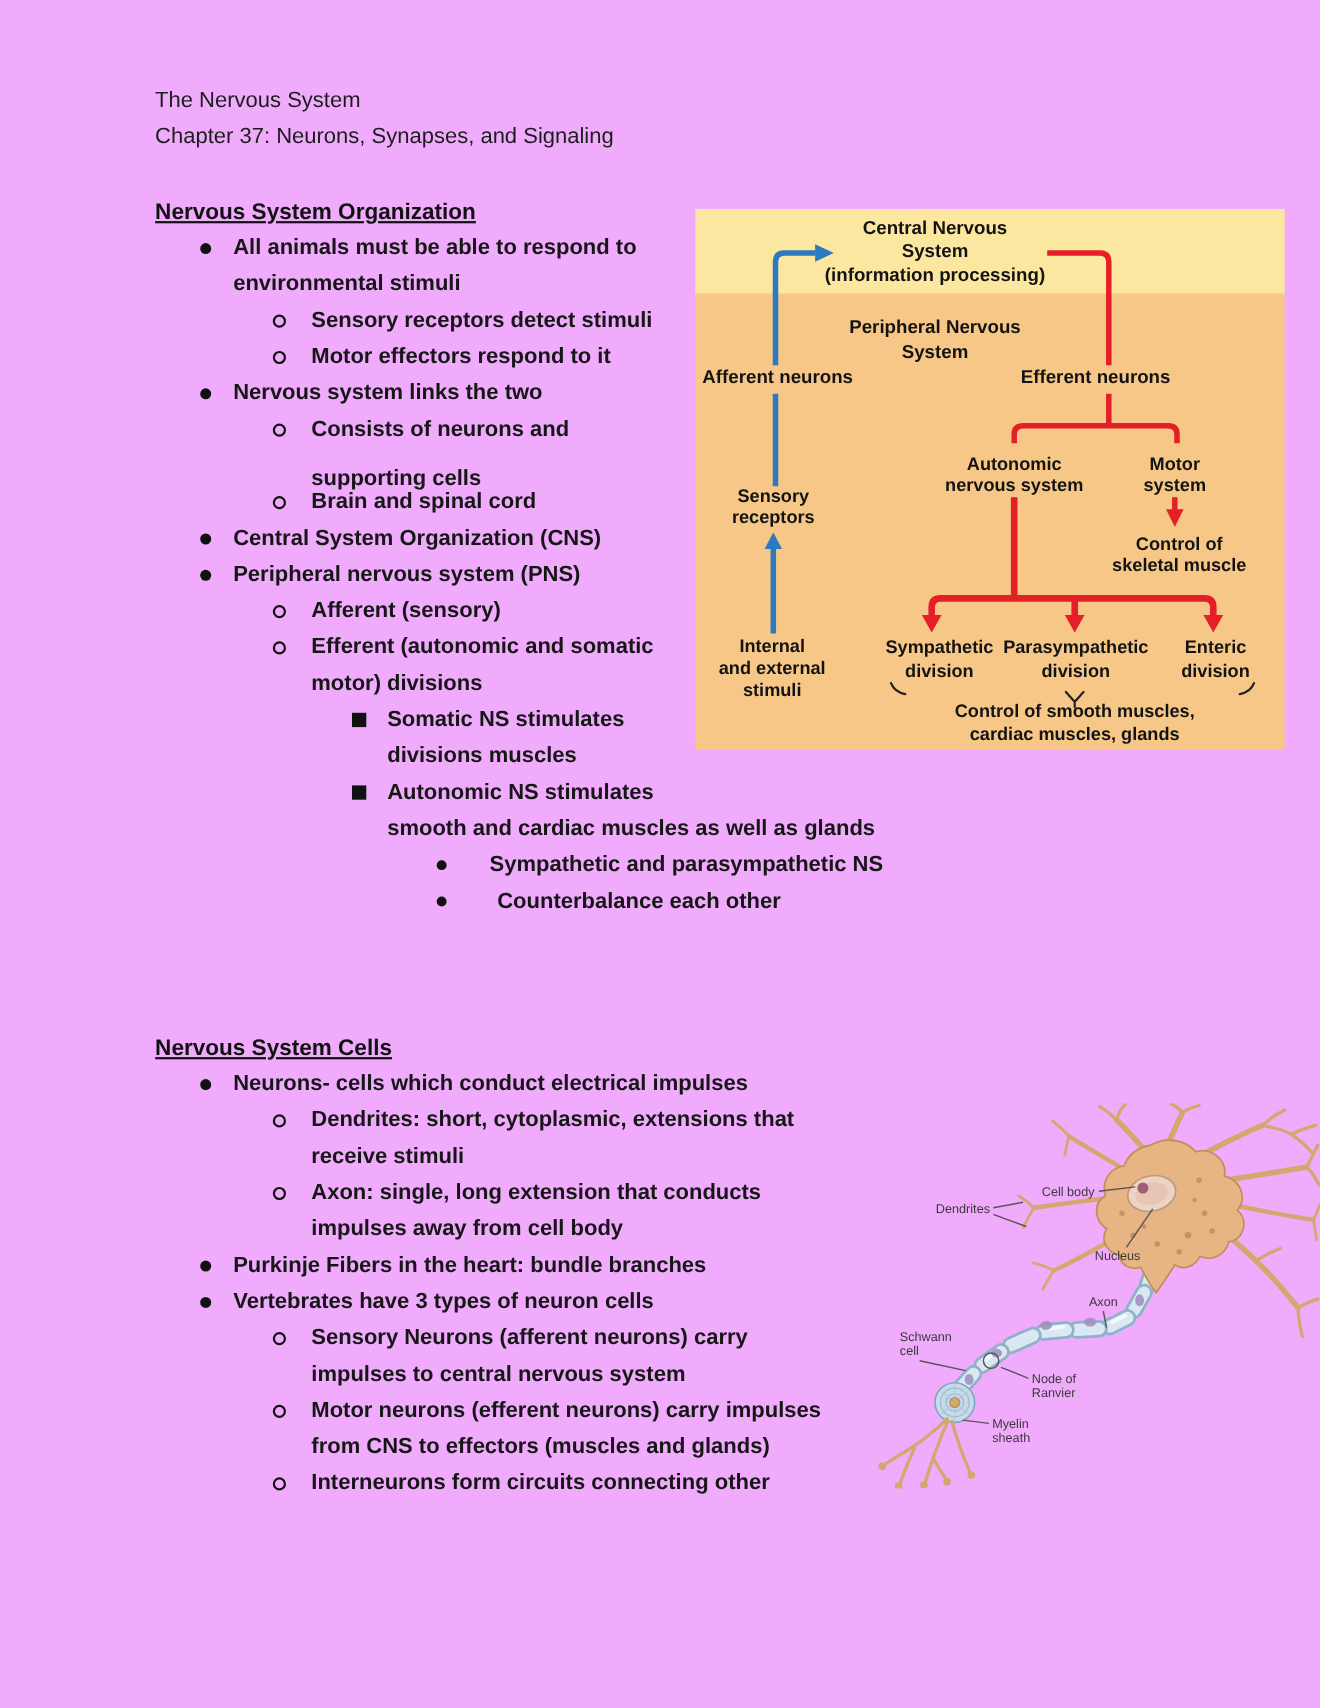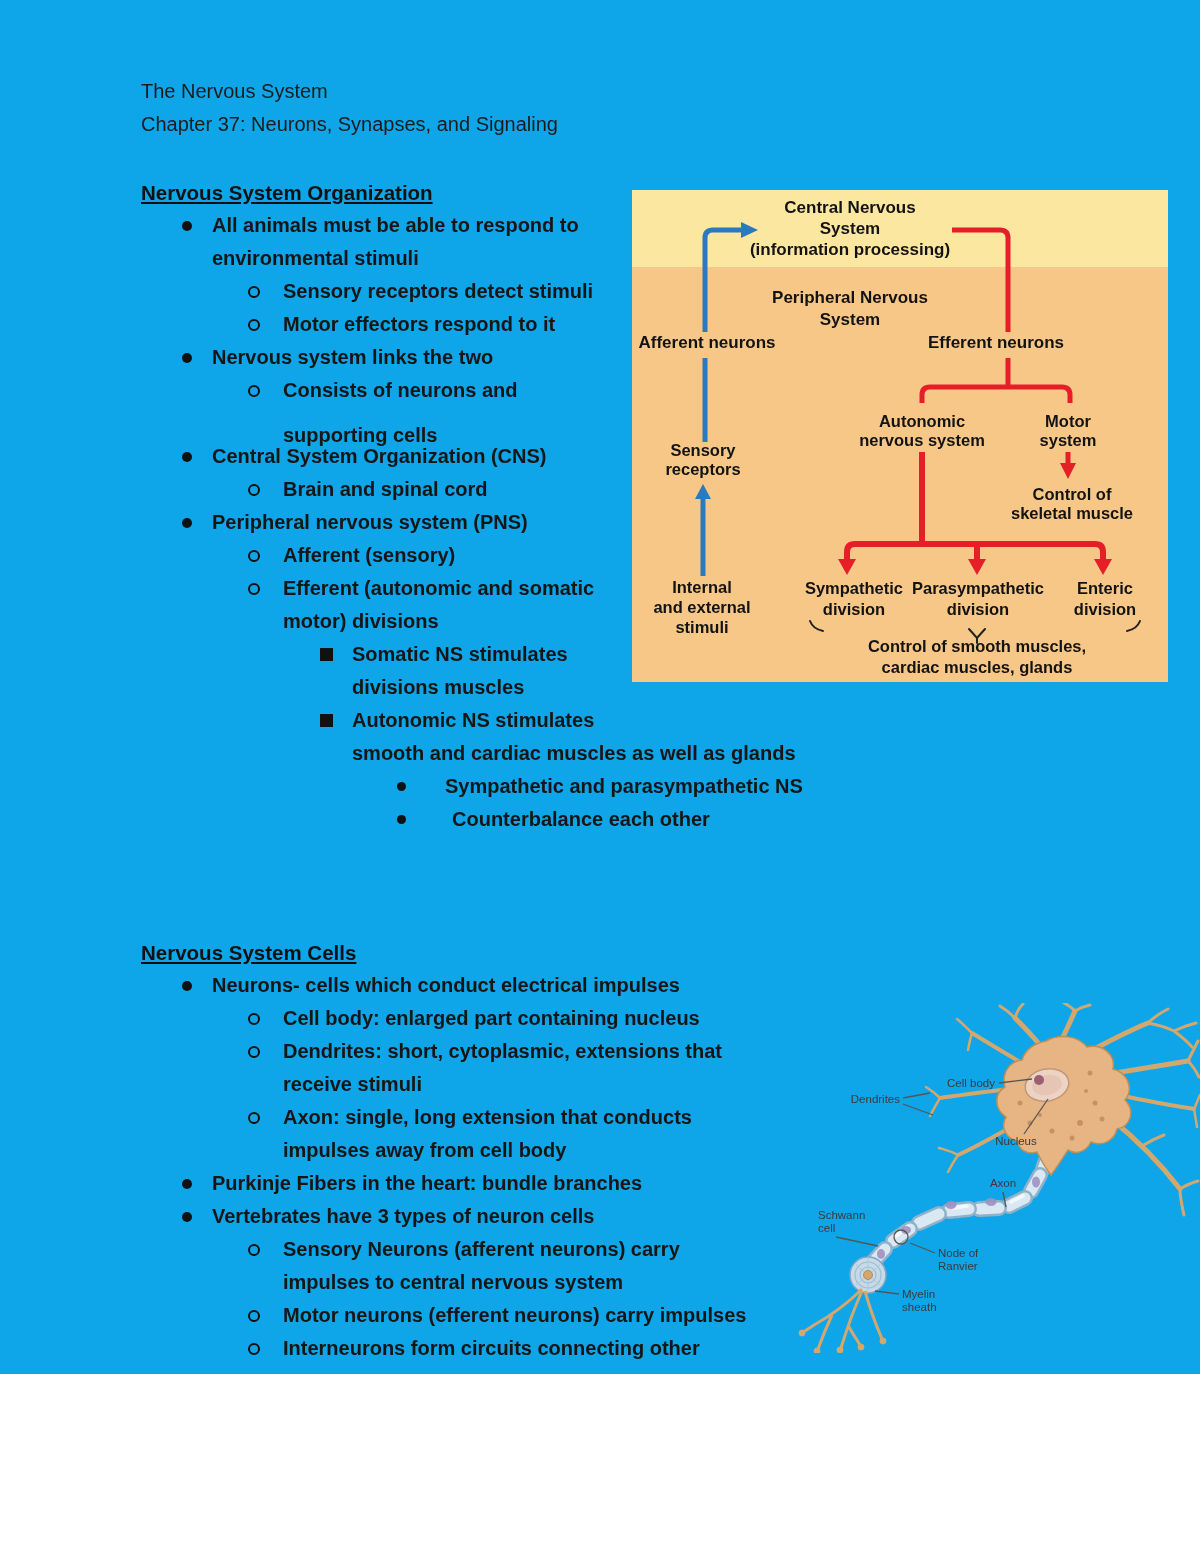--- a/index.html
+++ b/index.html
@@ -1,16 +1,16 @@
 <!DOCTYPE html>
 <html><head>
 <meta charset="utf-8">
 <style>
   html,body{margin:0;padding:0;background:#ffffff;}
-  #page{position:relative;width:1200px;height:1374px;background:#0ea5e9;overflow:hidden;
+  #page{position:relative;width:1200px;height:1553px;background:#f0abfc;overflow:hidden;
         font-family:"Liberation Sans",sans-serif;color:#161616;}
   .hdr-line{position:absolute;left:141px;white-space:nowrap;font-size:20px;font-weight:400;
             line-height:33px;color:#1c1c1c;}
   .sec-heading{position:absolute;left:141px;white-space:nowrap;font-size:20.5px;font-weight:700;
                text-decoration:underline;line-height:33px;color:#111;}
   .lines{position:absolute;left:0;width:1200px;}
   .note-line{position:relative;height:33px;}
   .note-text{position:absolute;top:0;white-space:nowrap;font-size:20px;font-weight:700;
              line-height:33px;color:#161616;}
   .mk{position:absolute;}
@@ -60,26 +60,26 @@
         <span class="note-text" style="left: 212px;">Nervous system links the two</span>
       </div>
       <div class="note-line">
         <div class="mk mk-circle" style="left: 248px;"></div>
         <span class="note-text" style="left: 283px;">Consists of neurons and</span>
       </div>
       <div class="note-line">
         <span class="note-text" style="left: 283px; margin-top: 12px;">supporting cells</span>
       </div>
       <div class="note-line">
+        <div class="mk mk-circle" style="left: 248px;"></div>
+        <span class="note-text" style="left: 283px;">Brain and spinal cord</span>
+      </div>
+      <div class="note-line">
         <div class="mk mk-disc" style="left: 182px;"></div>
         <span class="note-text" style="left: 212px;">Central System Organization (CNS)</span>
-      </div>
-      <div class="note-line">
-        <div class="mk mk-circle" style="left: 248px;"></div>
-        <span class="note-text" style="left: 283px;">Brain and spinal cord</span>
       </div>
       <div class="note-line">
         <div class="mk mk-disc" style="left: 182px;"></div>
         <span class="note-text" style="left: 212px;">Peripheral nervous system (PNS)</span>
       </div>
       <div class="note-line">
         <div class="mk mk-circle" style="left: 248px;"></div>
         <span class="note-text" style="left: 283px;">Afferent (sensory)</span>
       </div>
       <div class="note-line">
@@ -114,24 +114,20 @@
     </div>
 
   <div class="sec-heading" style="top:936px">Nervous System Cells</div>
   <div class="lines" style="top:969px" id="sec2-lines">
       <div class="note-line">
         <div class="mk mk-disc" style="left: 182px;"></div>
         <span class="note-text" style="left: 212px;">Neurons- cells which conduct electrical impulses</span>
       </div>
       <div class="note-line">
         <div class="mk mk-circle" style="left: 248px;"></div>
-        <span class="note-text" style="left: 283px;">Cell body: enlarged part containing nucleus</span>
-      </div>
-      <div class="note-line">
-        <div class="mk mk-circle" style="left: 248px;"></div>
         <span class="note-text" style="left: 283px;">Dendrites: short, cytoplasmic, extensions that</span>
       </div>
       <div class="note-line">
         <span class="note-text" style="left: 283px;">receive stimuli</span>
       </div>
       <div class="note-line">
         <div class="mk mk-circle" style="left: 248px;"></div>
         <span class="note-text" style="left: 283px;">Axon: single, long extension that conducts</span>
       </div>
       <div class="note-line">
@@ -148,20 +144,23 @@
       <div class="note-line">
         <div class="mk mk-circle" style="left: 248px;"></div>
         <span class="note-text" style="left: 283px;">Sensory Neurons (afferent neurons) carry</span>
       </div>
       <div class="note-line">
         <span class="note-text" style="left: 283px;">impulses to central nervous system</span>
       </div>
       <div class="note-line">
         <div class="mk mk-circle" style="left: 248px;"></div>
         <span class="note-text" style="left: 283px;">Motor neurons (efferent neurons) carry impulses</span>
+      </div>
+      <div class="note-line">
+        <span class="note-text" style="left: 283px;">from CNS to effectors (muscles and glands)</span>
       </div>
       <div class="note-line">
         <div class="mk mk-circle" style="left: 248px;"></div>
         <span class="note-text" style="left: 283px;">Interneurons form circuits connecting other</span>
       </div>
     </div>
 
   <svg id="flowchart" width="536" height="492" viewBox="0 0 536 492">
     <rect x="0" y="0" width="536" height="77" fill="#FCE7A1"></rect>
     <rect x="0" y="77" width="536" height="415" fill="#F7C787"></rect>

